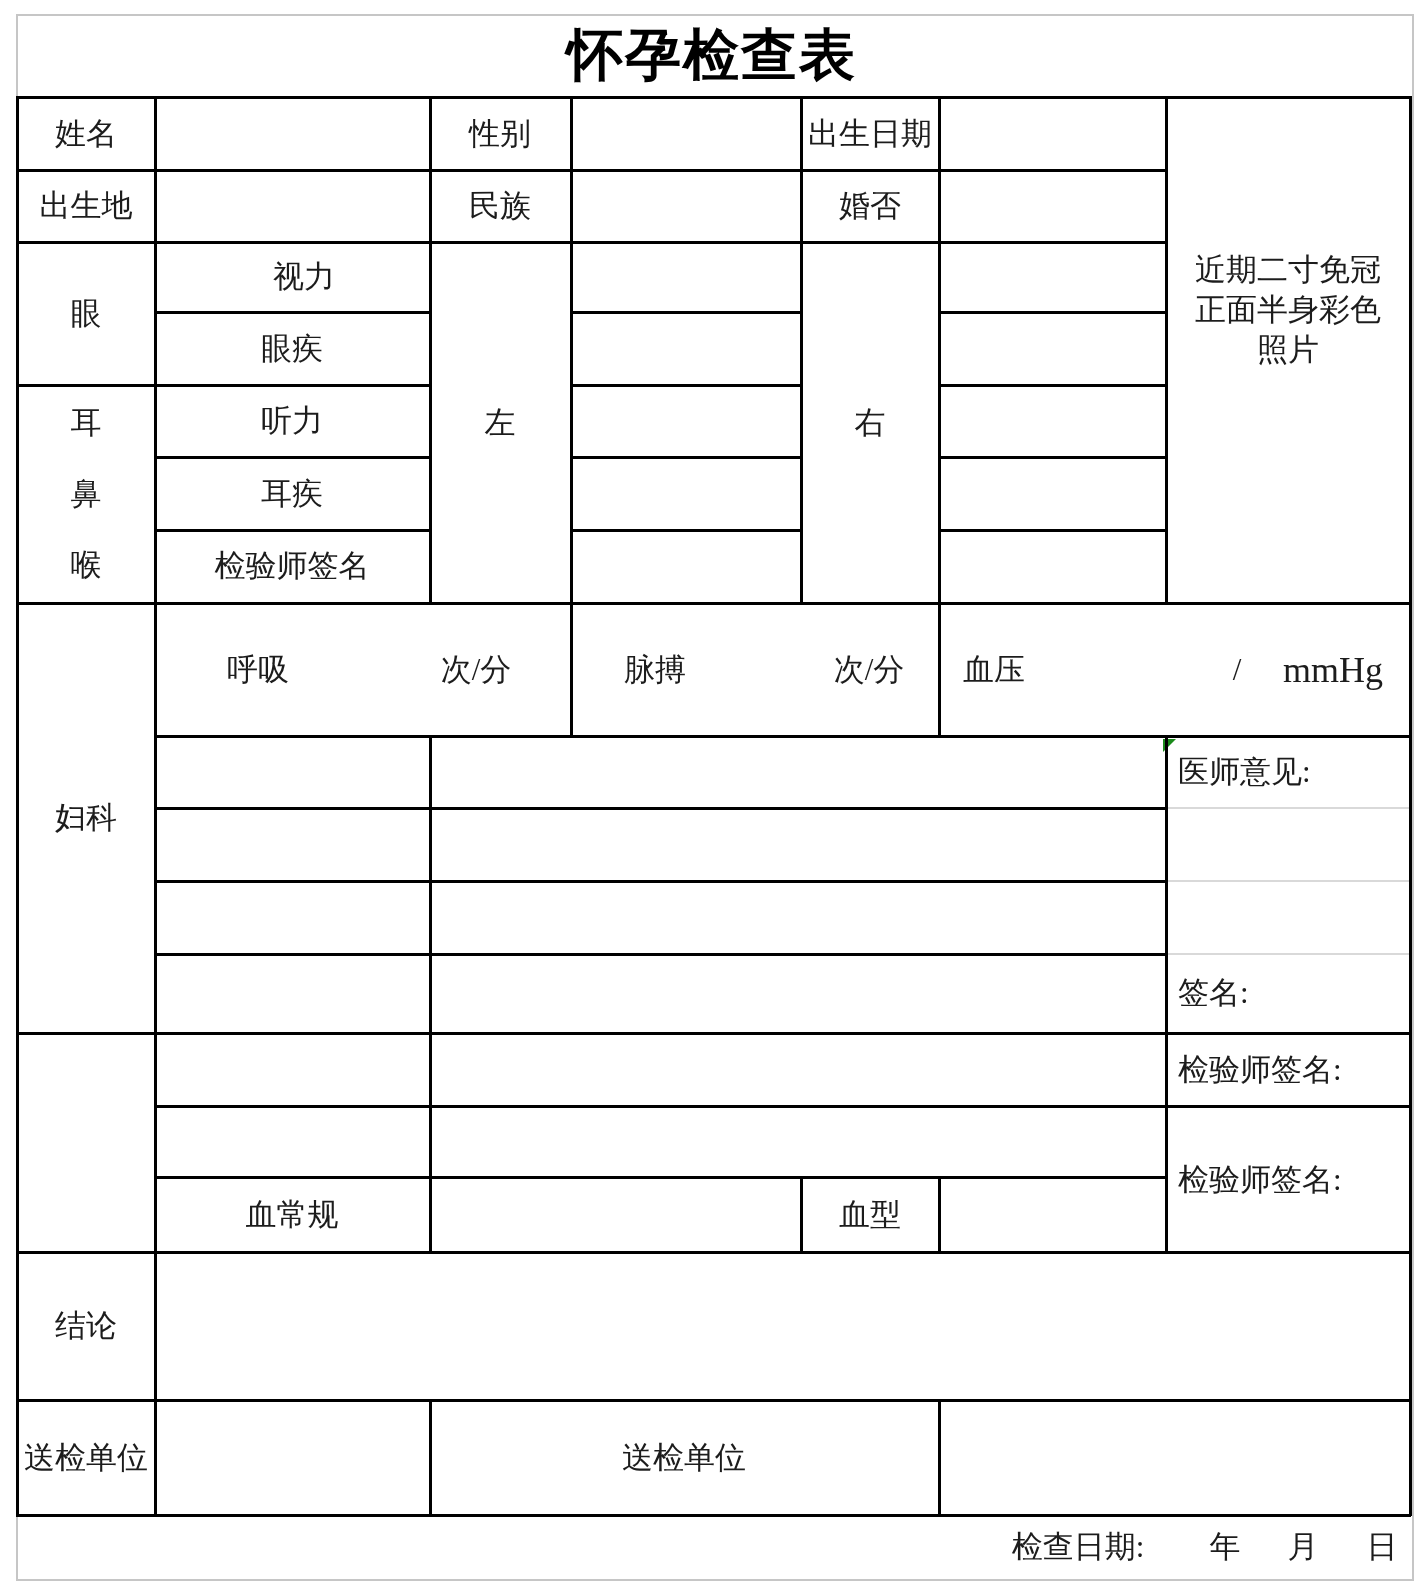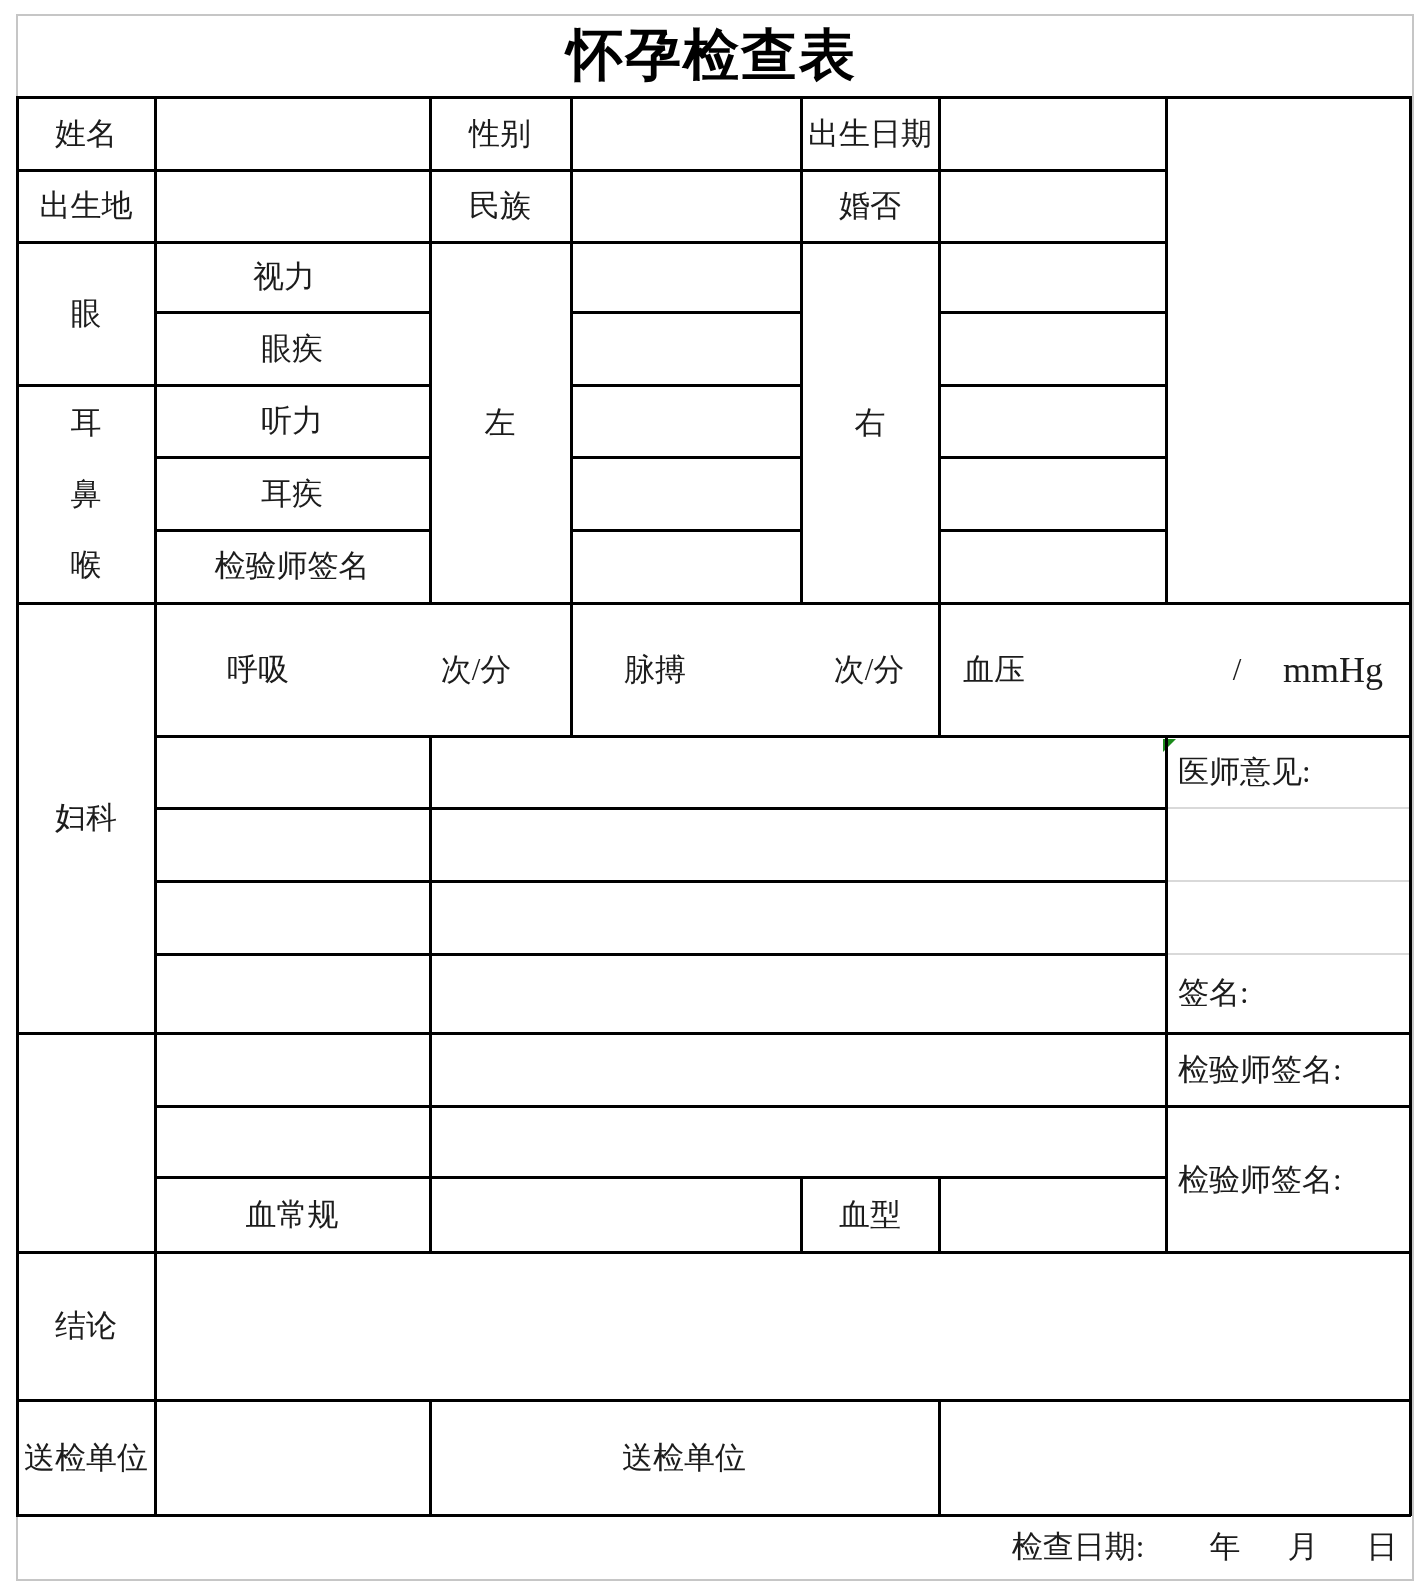--- a/index.html
+++ b/index.html
@@ -29,23 +29,24 @@
 
   <div class="title">怀孕检查表</div>
 
   <div class="lb" style="left:86px;top:134px">姓名</div>
   <div class="lb" style="left:500px;top:134px">性别</div>
   <div class="lb" style="left:870px;top:134px">出生日期</div>
   <div class="lb" style="left:86px;top:206px">出生地</div>
   <div class="lb" style="left:500px;top:206px">民族</div>
   <div class="lb" style="left:870px;top:206px">婚否</div>
 
+  <div class="blk" style="left:1188px;top:250px;width:200px;line-height:40px">近期二寸免冠正面半身彩色照片</div>
 
   <div class="lb" style="left:86px;top:314px">眼</div>
-  <div class="lb" style="left:284px;top:277px">视力</div>
+  <div class="lb" style="left:304px;top:277px">视力</div>
   <div class="lb" style="left:292px;top:349px">眼疾</div>
   <div class="blk" style="left:68px;top:387px;width:36px;line-height:71px">耳鼻喉</div>
   <div class="lb" style="left:292px;top:421px">听力</div>
   <div class="lb" style="left:292px;top:494px">耳疾</div>
   <div class="lb" style="left:292px;top:566px">检验师签名</div>
   <div class="lb" style="left:500px;top:423px">左</div>
   <div class="lb" style="left:870px;top:423px">右</div>
 
   <div class="lb" style="left:258px;top:670px">呼吸</div>
   <div class="lb" style="left:476px;top:670px">次/分</div>

